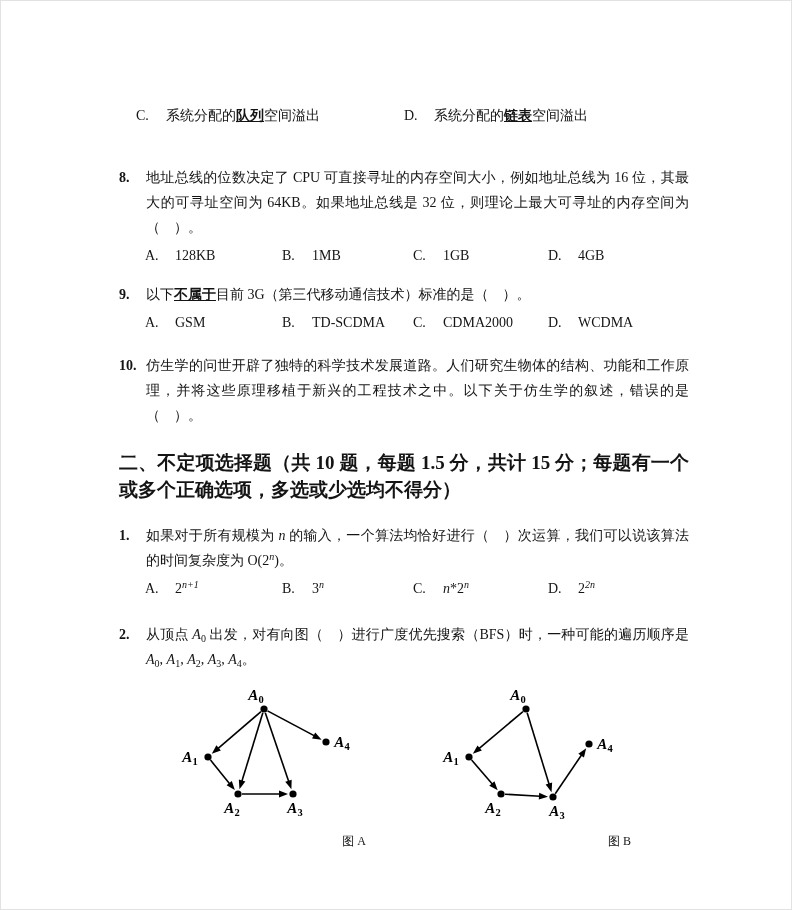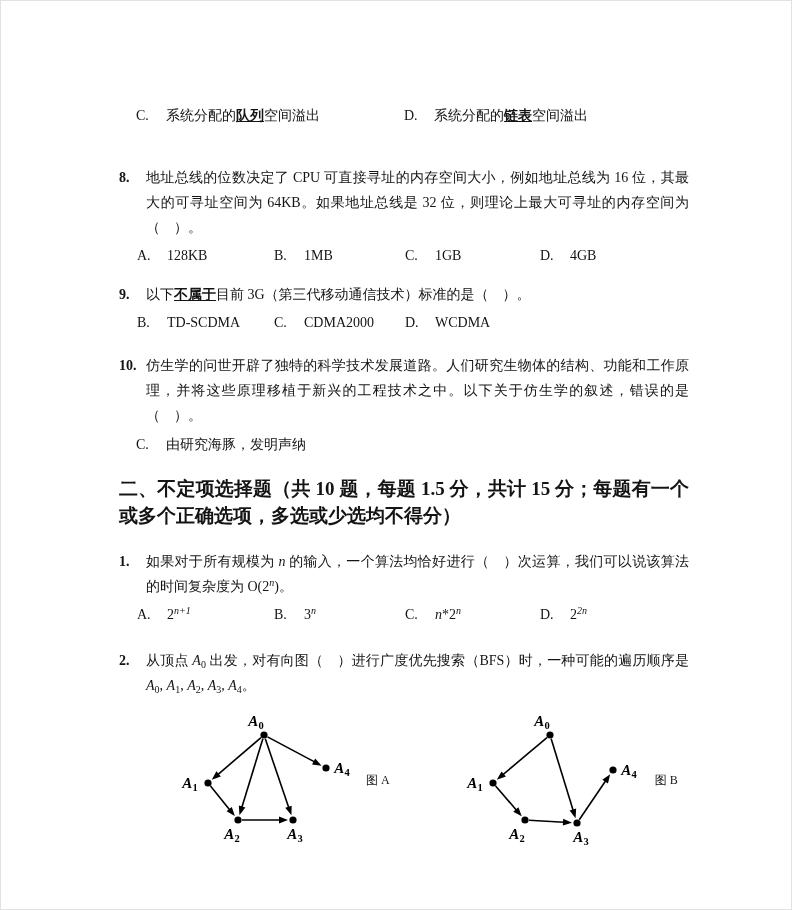--- a/index.html
+++ b/index.html
@@ -22,21 +22,21 @@
   sup { vertical-align:5px; }
   sub { vertical-align:-3px; }
 
   .two-col { display:grid; grid-template-columns:268px 1fr; margin-left:17px; line-height:26px; }
   .opt-label { display:inline-block; min-width:17px; margin-right:13px; }
 
   .q { display:flex; line-height:25px; }
   .q-num { width:27px; flex:none; font-weight:bold; }
   .q-body { flex:1; text-align:justify; }
 
-  .opts-row { display:flex; margin-left:18px; line-height:25px; margin-top:3px; }
+  .opts-row { display:flex; margin-left:26px; line-height:25px; margin-top:3px; }
   .opts-row .opt-cell:nth-child(1) { width:137px; }
   .opts-row .opt-cell:nth-child(2) { width:131px; }
   .opts-row .opt-cell:nth-child(3) { width:135px; }
 
   .m-q8  { margin-top:36px; }
   .m-q9  { margin-top:14px; }
   .m-q10 { margin-top:18px; }
   .q10-opts { margin-top:4px; }
 
   .section-heading {
@@ -45,21 +45,21 @@
     font-size:19px;
     line-height:27px;
     text-align:justify;
   }
 
   .m-s2q1 { margin-top:20px; }
   .m-s2q2 { margin-top:21px; }
   .s2q1-opts { margin-top:3px; }
 
   .figures-row { display:flex; margin-top:5px; margin-left:37px; gap:65px; }
-  .figure { display:flex; flex-direction:row; align-items:center; }
+  .figure { display:flex; flex-direction:column; align-items:flex-end; }
   .figure svg { display:block; }
   .figure-caption { line-height:20px; margin-top:4px; font-size:12px; }
 
   .node-label { font-family:"Liberation Serif","DejaVu Serif",serif; font-size:15px; font-weight:bold; font-style:italic; fill:#000; }
   .node-sub { font-size:10.5px; font-style:normal; }
 </style>
 </head>
 <body>
 
 <div class="page">
@@ -83,31 +83,31 @@
       <div class="opt-cell"><span class="opt-label">B.</span><span>1MB</span></div>
       <div class="opt-cell"><span class="opt-label">C.</span><span>1GB</span></div>
       <div class="opt-cell"><span class="opt-label">D.</span><span>4GB</span></div>
     </div>
 
     <div class="q m-q9">
       <div class="q-num">9.</div>
       <div class="q-body"><span>以下</span><span class="bu">不属于</span><span>目前 3G（第三代移动通信技术）标准的是（　）。</span></div>
     </div>
     <div class="opts-row">
+      <div class="opt-cell"><span class="opt-label">A.</span><span>GSM</span></div>
       <div class="opt-cell"><span class="opt-label">B.</span><span>TD-SCDMA</span></div>
       <div class="opt-cell"><span class="opt-label">C.</span><span>CDMA2000</span></div>
       <div class="opt-cell"><span class="opt-label">D.</span><span>WCDMA</span></div>
     </div>
 
     <div class="q m-q10">
       <div class="q-num">10.</div>
       <div class="q-body">仿生学的问世开辟了独特的科学技术发展道路。人们研究生物体的结构、功能和工作原理，并将这些原理移植于新兴的工程技术之中。以下关于仿生学的叙述，错误的是（　）。</div>
     </div>
     <div class="two-col q10-opts">
-      <div class="opt"><span class="opt-label">C.</span><span>由研究海豚，发明声纳</span></div>
     </div>
 
     <div class="section-heading">二、不定项选择题（共 10 题，每题 1.5 分，共计 15 分；每题有一个或多个正确选项，多选或少选均不得分）</div>
 
     <div class="q m-s2q1">
       <div class="q-num">1.</div>
       <div class="q-body"><span>如果对于所有规模为 </span><span class="it">n</span><span> 的输入，一个算法均恰好进行（　）次运算，我们可以说该算法的时间复杂度为 O(2</span><sup class="it">n</sup><span>)。</span></div>
     </div>
     <div class="opts-row s2q1-opts">
       <div class="opt-cell"><span class="opt-label">A.</span><span><span>2</span><sup class="it">n+1</sup></span></div>

